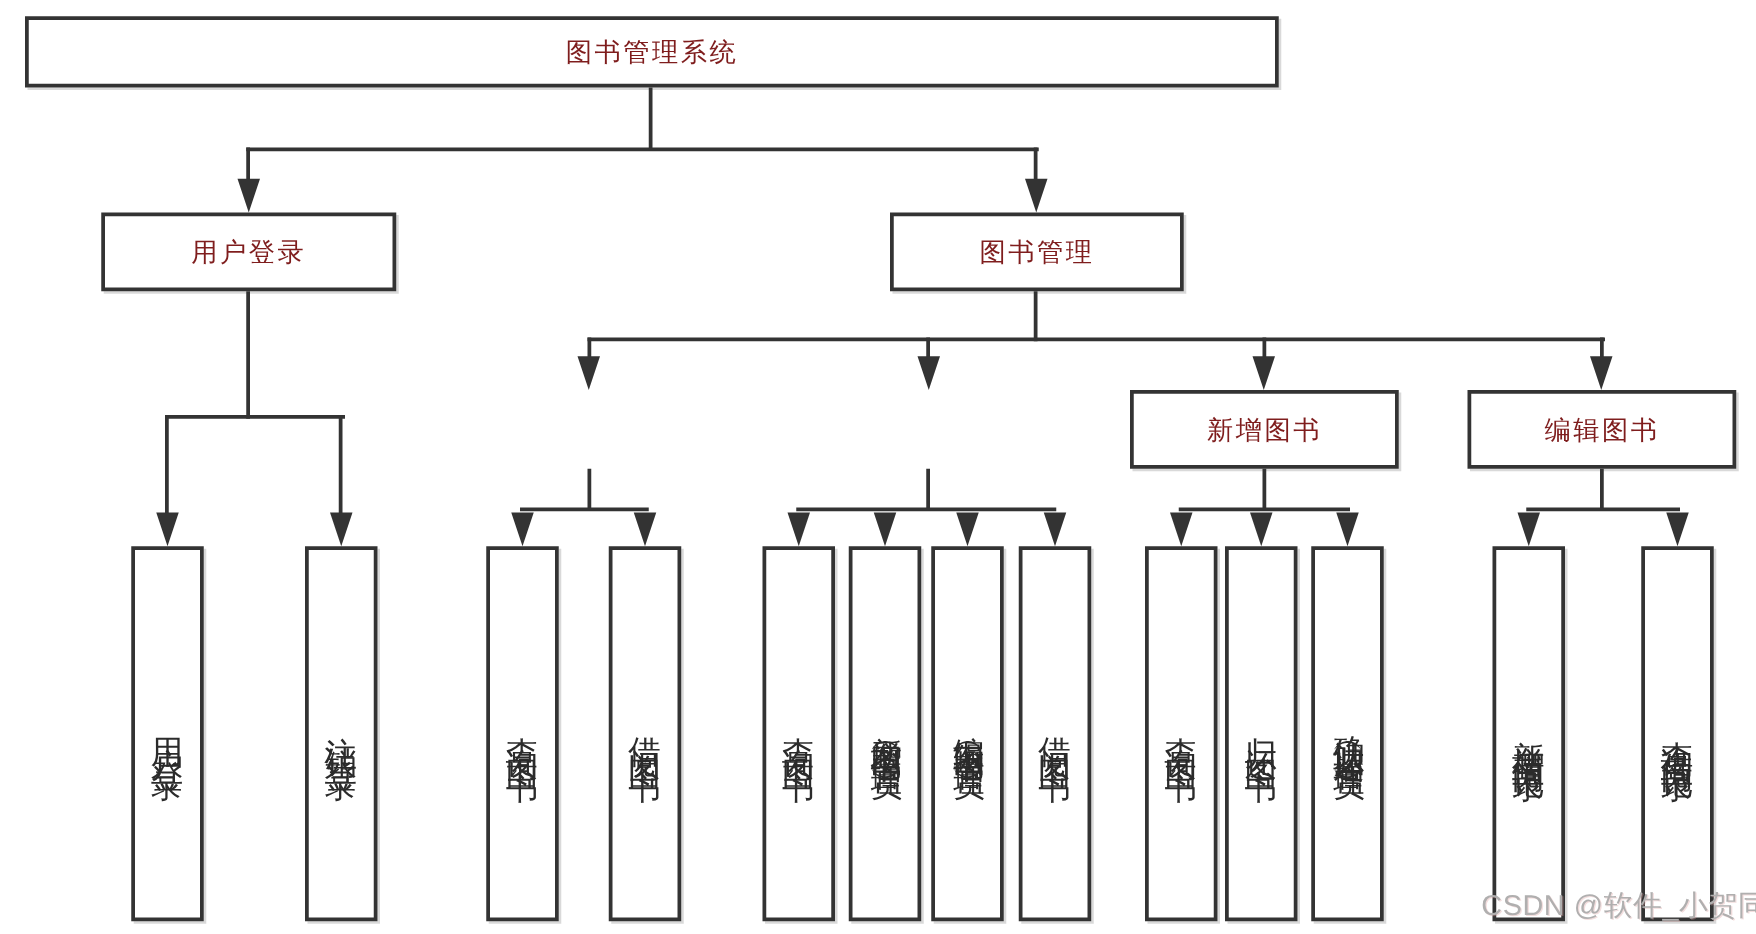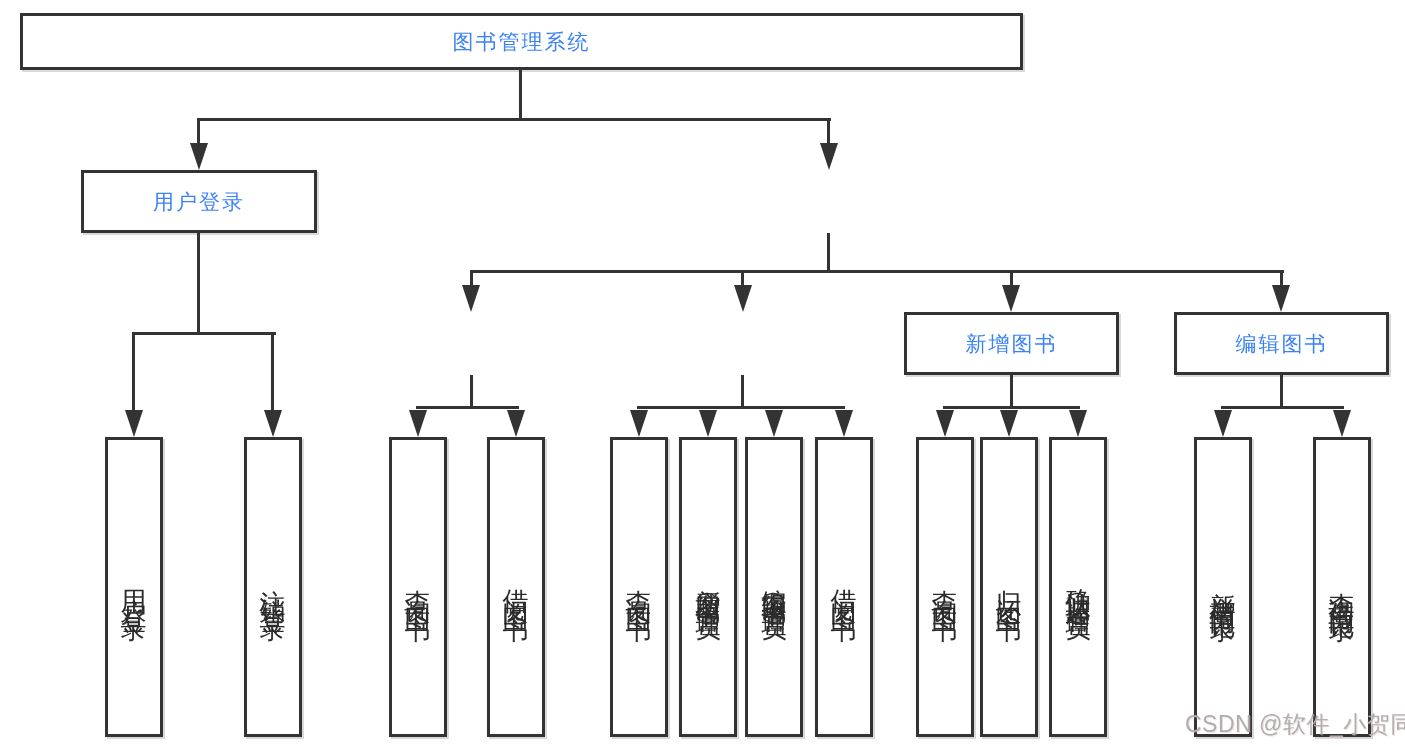--- a/index.html
+++ b/index.html
@@ -5,21 +5,21 @@
   html,body{margin:0;padding:0;background:#ffffff;}
   .canvas{
     position:relative;width:1405px;height:747px;background:#ffffff;overflow:hidden;
     font-family:"Liberation Sans","DejaVu Sans",sans-serif;
   }
   .box{
     position:absolute;background:#ffffff;border:3px solid #333333;box-sizing:border-box;
     display:flex;align-items:center;justify-content:center;
     box-shadow:2px 2px 0 rgba(170,170,170,0.45);
   }
-  .hl{font-size:21px;color:#3b82f6;letter-spacing:2px;white-space:nowrap;}
+  .hl{font-size:21px;color:#7f1d1d;letter-spacing:2px;white-space:nowrap;}
   .vl{
     writing-mode:vertical-rl;text-orientation:mixed;
     font-size:26px;color:#2b2b2b;line-height:1;white-space:nowrap;
   }
   .vl.short{letter-spacing:9px;}
   .vl.mid{letter-spacing:5px;}
   .vl.long{letter-spacing:4px;font-size:25px;}
   .vline{position:absolute;width:3px;background:#333333;}
   .hline{position:absolute;height:3px;background:#333333;}
   .arr{
@@ -37,20 +37,23 @@
 <body>
 
 <div class="canvas">
 
   <div class="box" style="left:20px;top:13px;width:1003px;height:57px">
     <span class="hl">图书管理系统</span>
   </div>
 
   <div class="box" style="left:81px;top:170px;width:236px;height:63px">
     <span class="hl">用户登录</span>
+  </div>
+  <div class="box" style="left:712px;top:170px;width:235px;height:63px">
+    <span class="hl">图书管理</span>
   </div>
 
   <div class="box" style="left:904px;top:312px;width:215px;height:63px">
     <span class="hl">新增图书</span>
   </div>
   <div class="box" style="left:1174px;top:312px;width:215px;height:63px">
     <span class="hl">编辑图书</span>
   </div>
 
   <div class="box" style="left:105px;top:437px;width:58px;height:300px">

